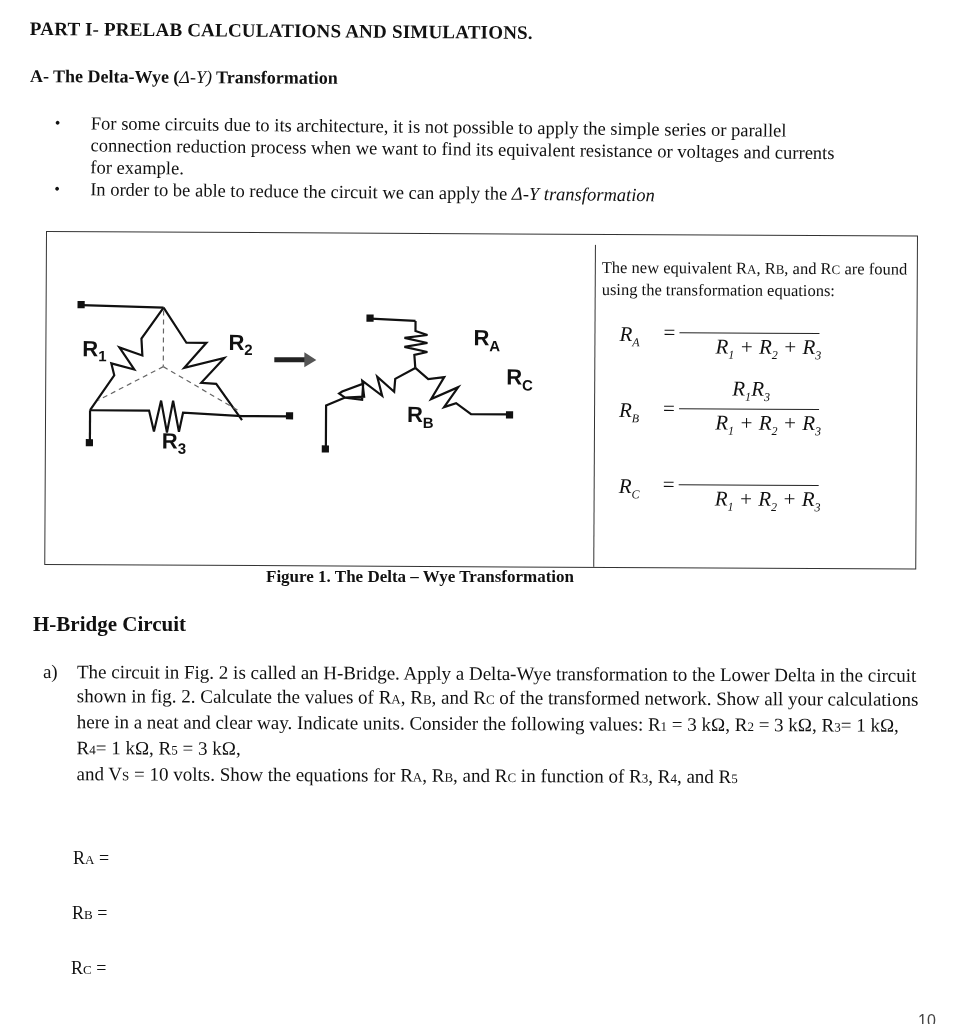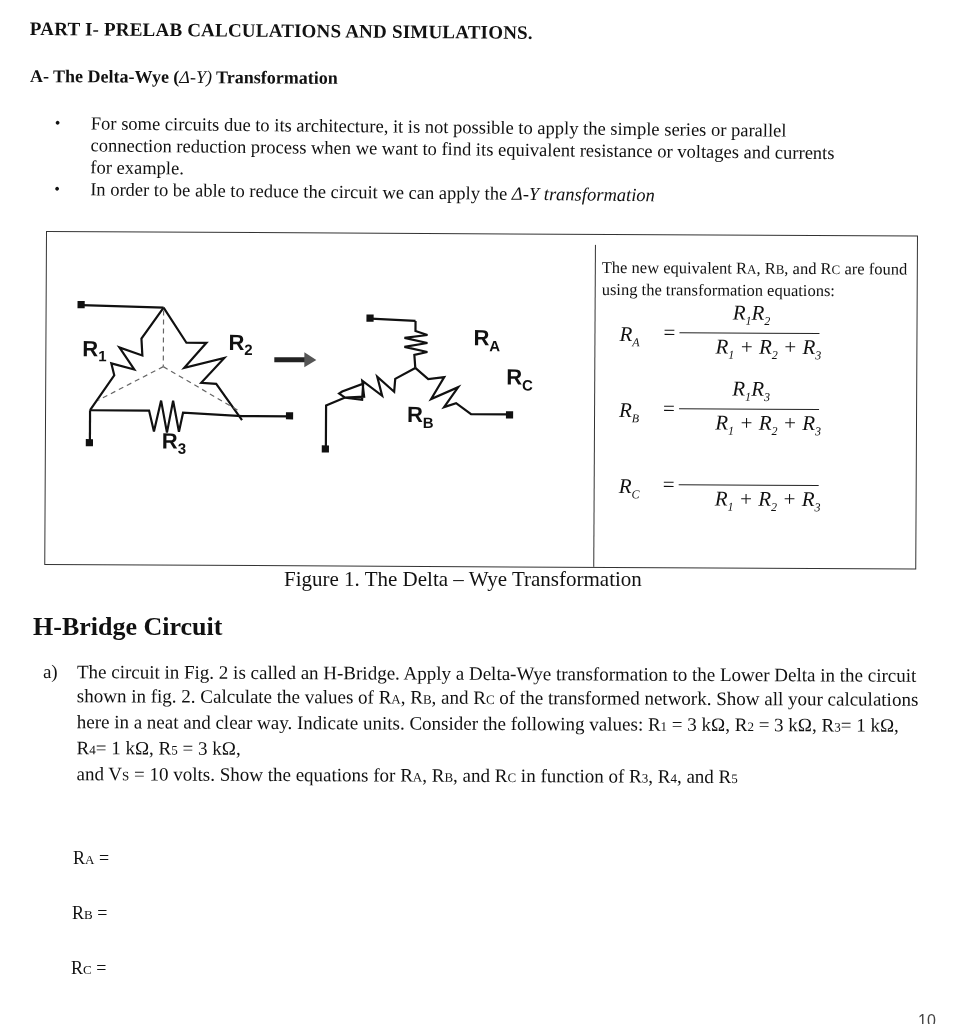--- a/index.html
+++ b/index.html
@@ -26,22 +26,22 @@
   .fig-right { position: absolute; left: 555px; top: 22px; width: 310px; font-size: 16.5px; line-height: 21px; }
   .eq { position: relative; height: 76px; font-style: italic; font-size: 21px; }
   .eq .lhs { position: absolute; left: 18px; top: 24px; }
   .eq .lhs sub { font-size: 12px; }
   .eq .eqsign { position: absolute; left: 62px; top: 22px; font-style: normal; }
   .eq .num { position: absolute; left: 80px; top: 2px; width: 140px; text-align: center; }
   .eq .bar { position: absolute; left: 78px; top: 32px; width: 140px; border-top: 1.5px solid #222; }
   .eq .den { position: absolute; left: 80px; top: 36px; width: 140px; text-align: right; }
   .eq sub { font-size: 12px; font-style: italic; }
 
-  .caption { left: 284px; top: 567px; font-size: 21px; font-weight: normal; }
-  .h3 { left: 33px; top: 612px; font-size: 26px; font-weight: bold; }
+  .caption { left: 266px; top: 567px; font-size: 17px; font-weight: bold; }
+  .h3 { left: 33px; top: 612px; font-size: 21px; font-weight: bold; }
   .qa { left: 43px; top: 660px; width: 880px; font-size: 19px; line-height: 24px; transform: rotate(0.25deg); transform-origin: left top; }
   .qa .label { position: absolute; left: 0; top: 0; }
   .qa .body { margin-left: 34px; }
   .sm { font-size: 13px; }
   .answer { font-size: 18px; }
   .ans-a { left: 73px; top: 848px; }
   .ans-b { left: 72px; top: 903px; }
   .ans-c { left: 71px; top: 958px; }
   .pageno { left: 918px; top: 1012px; font-family: "Liberation Sans", sans-serif; font-size: 16px; color: #444; }
   svg text { font-family: "Liberation Sans", "DejaVu Sans", sans-serif; font-weight: bold; }
@@ -107,21 +107,20 @@
       <text x="361" y="188" font-size="22" fill="#111">R<tspan font-size="15" dy="6">B</tspan></text>
     </svg>
   </div>
   <div class="fig-divider"></div>
   <div class="fig-right">
     <div><span>The new equivalent R</span><span class="sm">A</span><span>, R</span><span class="sm">B</span><span>, and R</span><span class="sm">C</span><span> are found using the transformation equations:</span></div>
 
     <div class="eq">
       <span class="lhs"><span>R</span><sub>A</sub></span>
       <span class="eqsign">=</span>
-      <span class="num"><span>R</span><sub>1</sub><span>R</span><sub>2</sub></span>
       <span class="bar"></span>
       <span class="den"><span>R</span><sub>1</sub><span> + </span><span>R</span><sub>2</sub><span> + </span><span>R</span><sub>3</sub></span>
     </div>
 
     <div class="eq">
       <span class="lhs"><span>R</span><sub>B</sub></span>
       <span class="eqsign">=</span>
       <span class="num"><span>R</span><sub>1</sub><span>R</span><sub>3</sub></span>
       <span class="bar"></span>
       <span class="den"><span>R</span><sub>1</sub><span> + </span><span>R</span><sub>2</sub><span> + </span><span>R</span><sub>3</sub></span>

